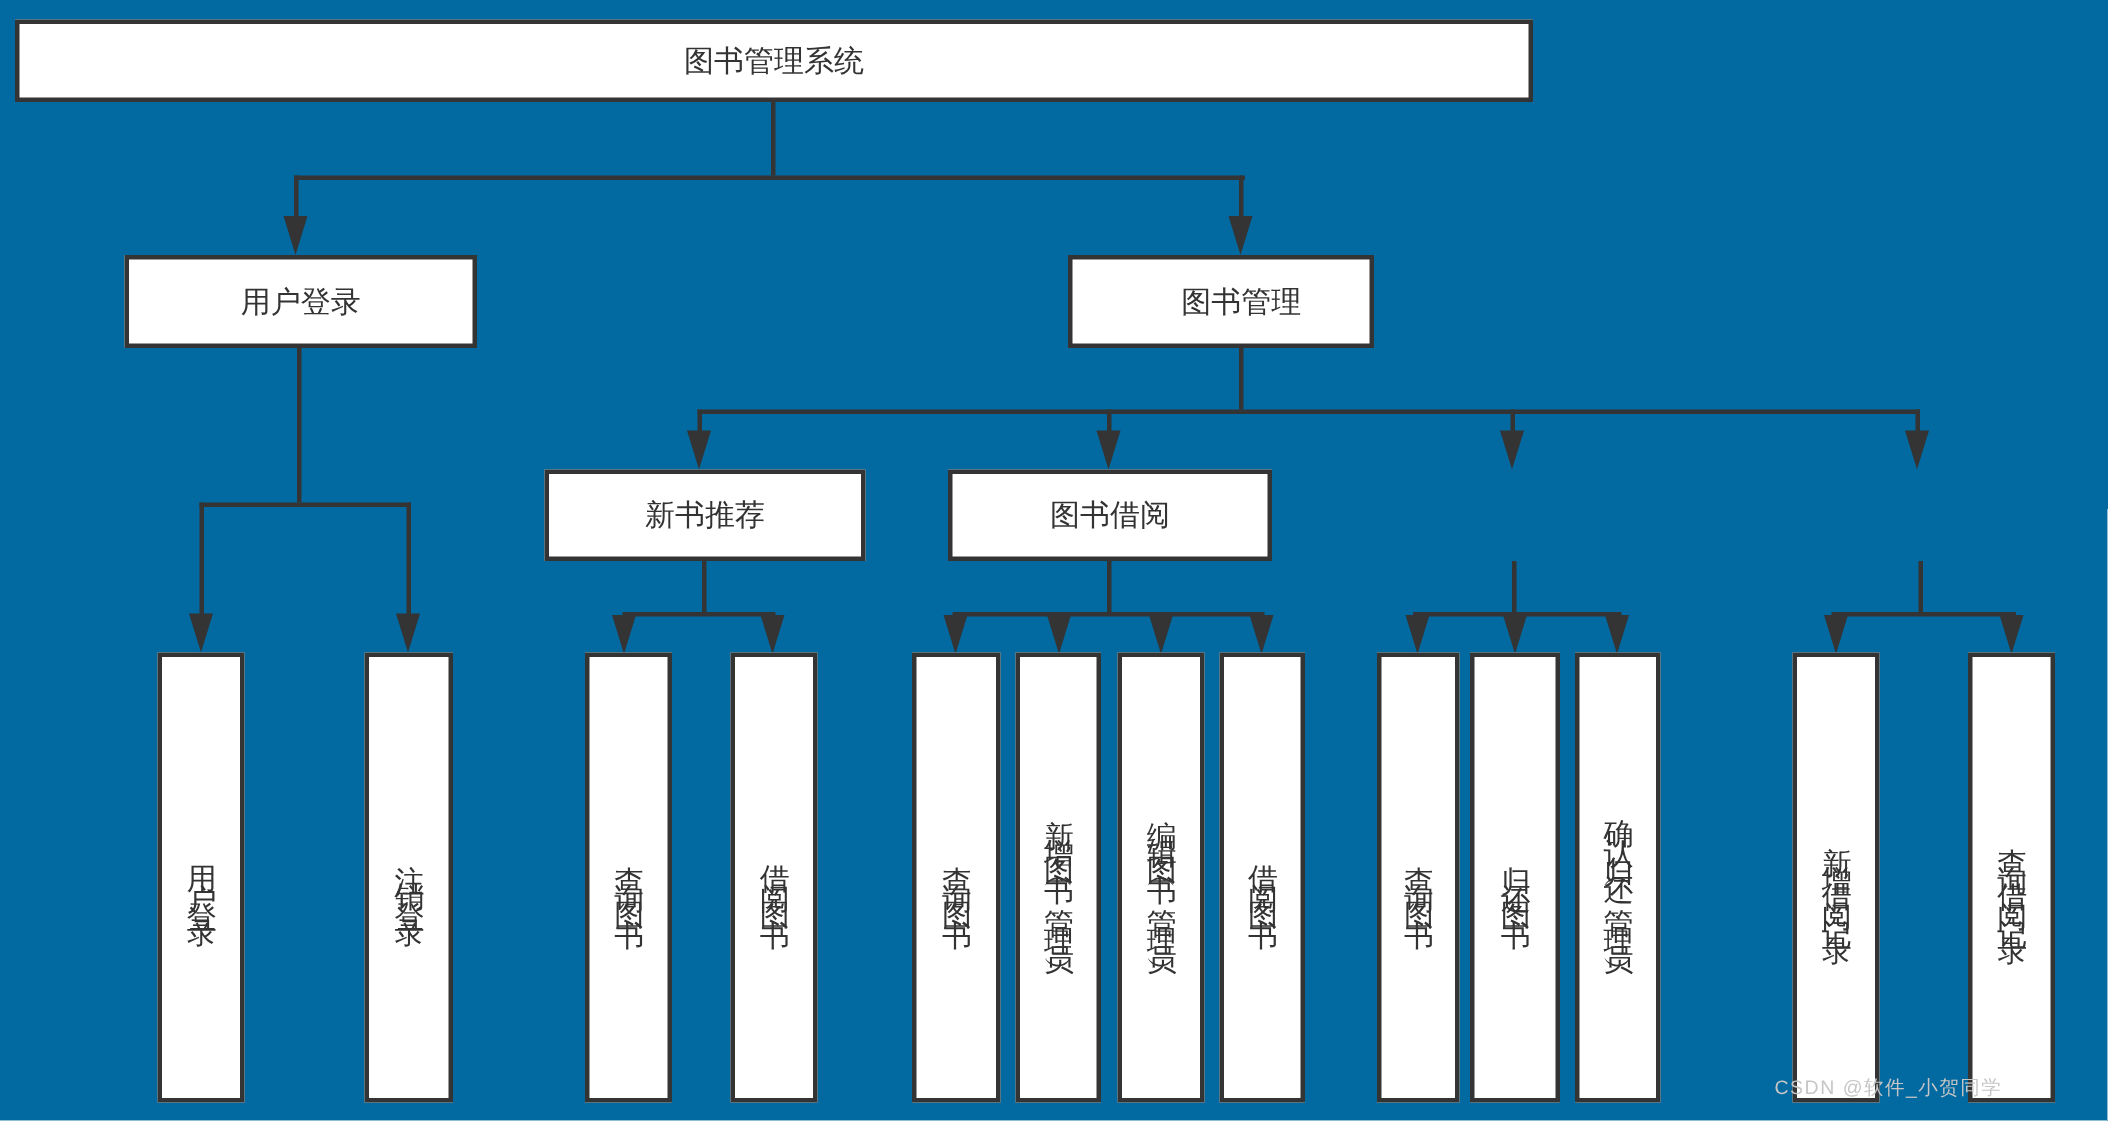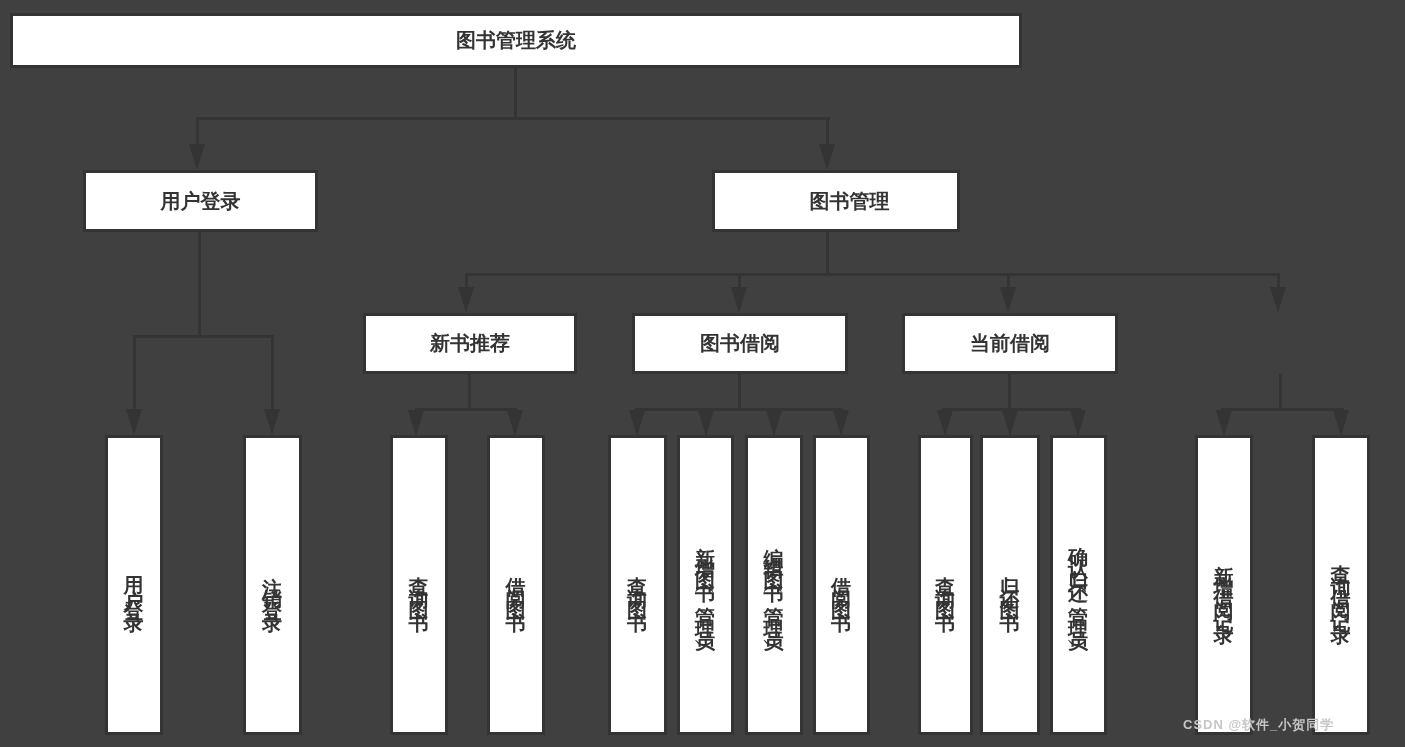--- a/index.html
+++ b/index.html
@@ -1,22 +1,21 @@
 <!DOCTYPE html>
 <html><head>
 <meta charset="utf-8">
 <style>
   html,body{margin:0;padding:0;background:#ffffff;}
   #canvas{
     position:relative;
     width:1405px;height:747px;
-    background:#404040;
+    background:#0369a1;
     font-family:"Liberation Sans",sans-serif;
     overflow:hidden;
-    font-weight:bold;
   }
   .box{
     position:absolute;
     border:3px solid #343434;
     background:#ffffff;
     display:flex;
     align-items:center;
     justify-content:center;
     color:#333333;
     font-size:20px;
@@ -65,21 +64,21 @@
   <div class="vline" style="left:514px;top:68px;width:3px;height:49px;"></div>
   <div class="hline" style="left:196px;top:117px;width:634px;height:3px;"></div>
   <div class="vline" style="left:196px;top:117px;width:3px;height:28px;"></div>
   <div class="arrow" style="left:189px;top:144px;"></div>
   <div class="vline" style="left:826px;top:117px;width:3px;height:28px;"></div>
   <div class="arrow" style="left:819px;top:144px;"></div>
 
   <div class="box" style="left:83px;top:170px;width:235px;height:62px;">
     <span>用户登录</span>
   </div>
-  <div class="box" style="left:712px;top:170px;width:248px;height:62px;padding-left:27px;">
+  <div class="box" style="left:712px;top:170px;width:204px;height:62px;padding-left:27px;">
     <span>图书管理</span>
   </div>
 
   <div class="vline" style="left:198px;top:232px;width:3px;height:103px;"></div>
   <div class="hline" style="left:133px;top:335px;width:141px;height:3px;"></div>
   <div class="vline" style="left:133px;top:335px;width:3px;height:76px;"></div>
   <div class="arrow" style="left:126px;top:409px;"></div>
   <div class="vline" style="left:271px;top:335px;width:3px;height:76px;"></div>
   <div class="arrow" style="left:264px;top:409px;"></div>
 
@@ -92,23 +91,20 @@
   <div class="vline" style="left:1007px;top:273px;width:3px;height:16px;"></div>
   <div class="arrow" style="left:1000px;top:287px;"></div>
   <div class="vline" style="left:1277px;top:273px;width:3px;height:16px;"></div>
   <div class="arrow" style="left:1270px;top:287px;"></div>
 
   <div class="box" style="left:632px;top:313px;width:216px;height:61px;">
     <span>图书借阅</span>
   </div>
   <div class="box" style="left:363px;top:313px;width:214px;height:61px;">
     <span>新书推荐</span>
-  </div>
-  <div class="box" style="left:902px;top:313px;width:216px;height:61px;">
-    <span>当前借阅</span>
   </div>
 
   <div class="vline" style="left:468px;top:374px;width:3px;height:34px;"></div>
   <div class="hline" style="left:415px;top:408px;width:102px;height:3px;"></div>
   <div class="arrow" style="left:408px;top:410px;"></div>
   <div class="arrow" style="left:507px;top:410px;"></div>
 
   <div class="vline" style="left:738px;top:374px;width:3px;height:34px;"></div>
   <div class="hline" style="left:635px;top:408px;width:208px;height:3px;"></div>
   <div class="arrow" style="left:629px;top:410px;"></div>

